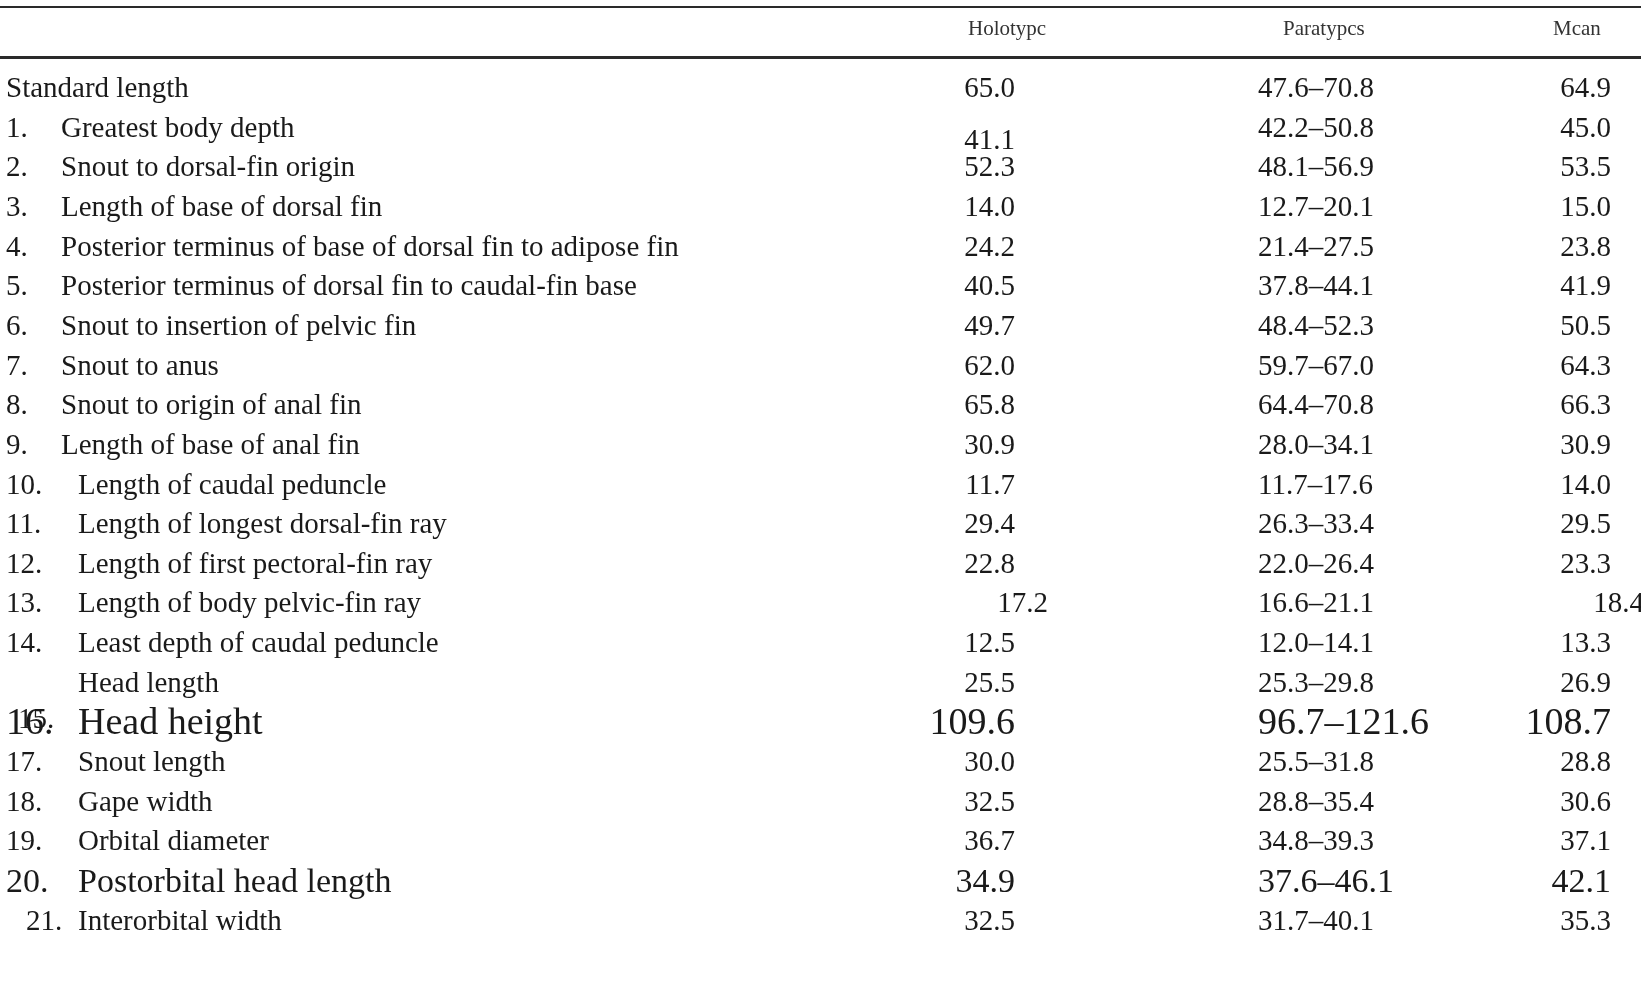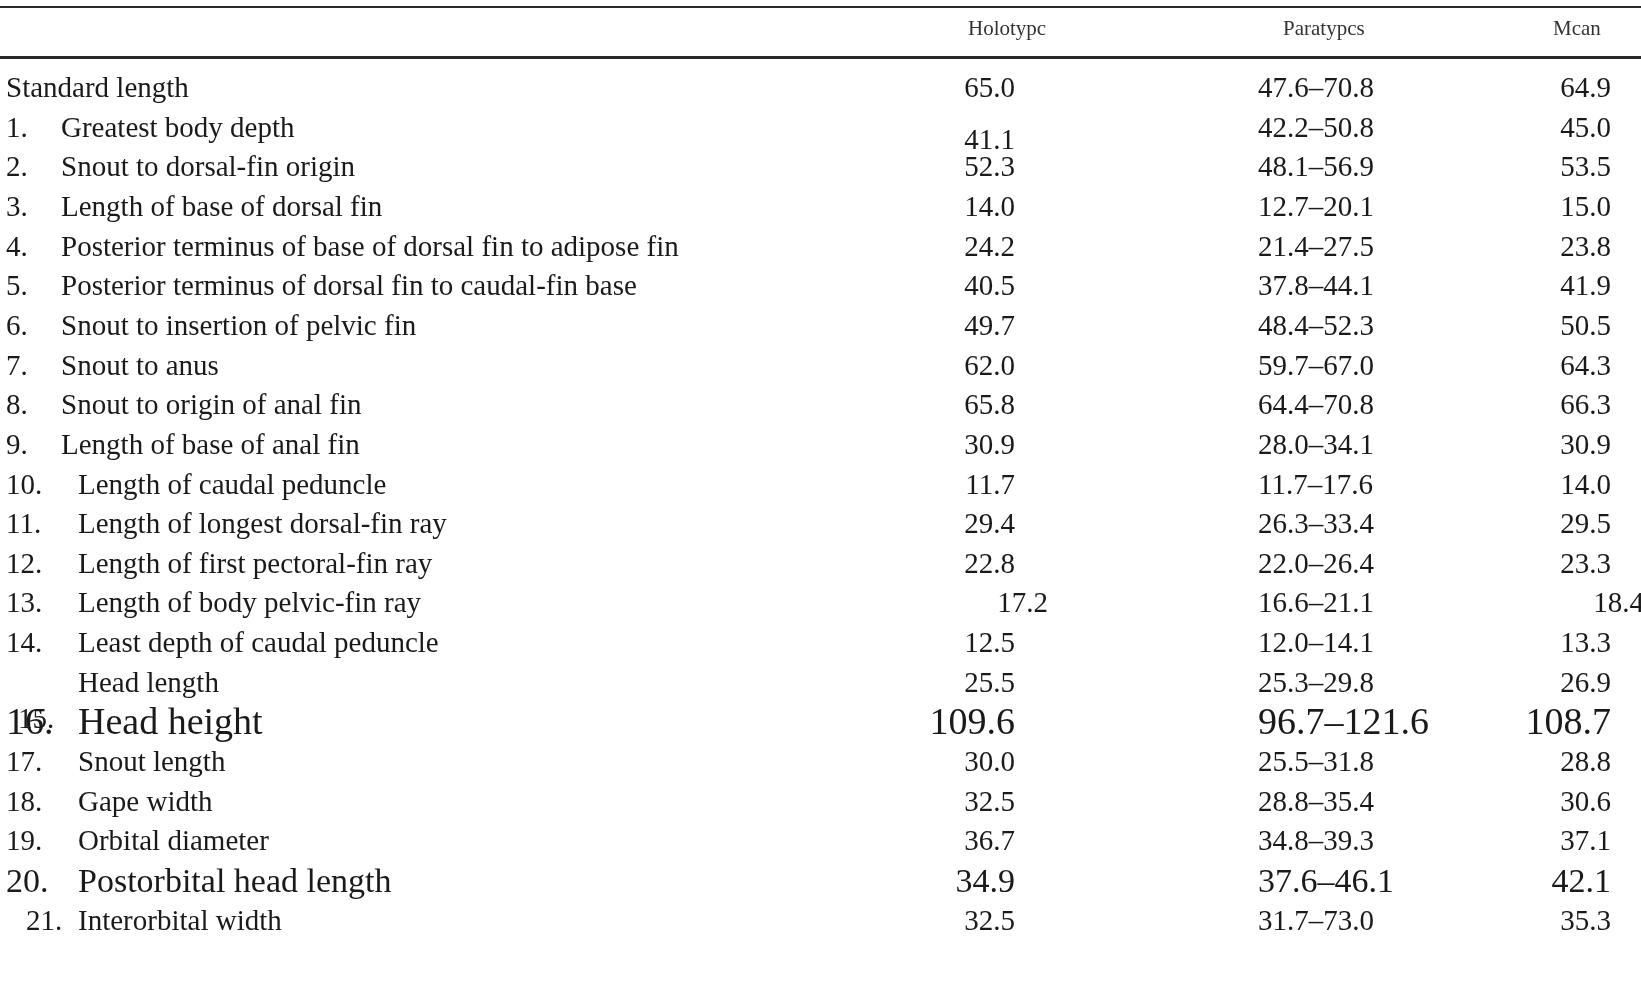--- a/index.html
+++ b/index.html
@@ -177,16 +177,16 @@
       <span style="position: absolute; left: 6px; top: 0px;">20.</span>
       <span style="position: absolute; left: 78px; top: 0px;">Postorbital head length</span>
       <span style="position: absolute; right: 626px; top: 0px; text-align: right;">34.9</span>
       <span style="position: absolute; left: 1258px; top: 0px;">37.6–46.1</span>
       <span style="position: absolute; right: 30px; top: 0px; text-align: right;">42.1</span>
     </div>
     <div style="position: absolute; left: 0px; top: 900.65px; width: 1641px; height: 39.65px; font-size: 29px; line-height: 39.65px; white-space: nowrap;">
       <span style="position: absolute; left: 6px; top: 0px; margin-left: 20px;">21.</span>
       <span style="position: absolute; left: 78px; top: 0px;">Interorbital width</span>
       <span style="position: absolute; right: 626px; top: 0px; text-align: right;">32.5</span>
-      <span style="position: absolute; left: 1258px; top: 0px;">31.7–73.0</span>
+      <span style="position: absolute; left: 1258px; top: 0px;">31.7–40.1</span>
       <span style="position: absolute; right: 30px; top: 0px; text-align: right;">35.3</span>
     </div>
   </div>
 
 </body></html>

